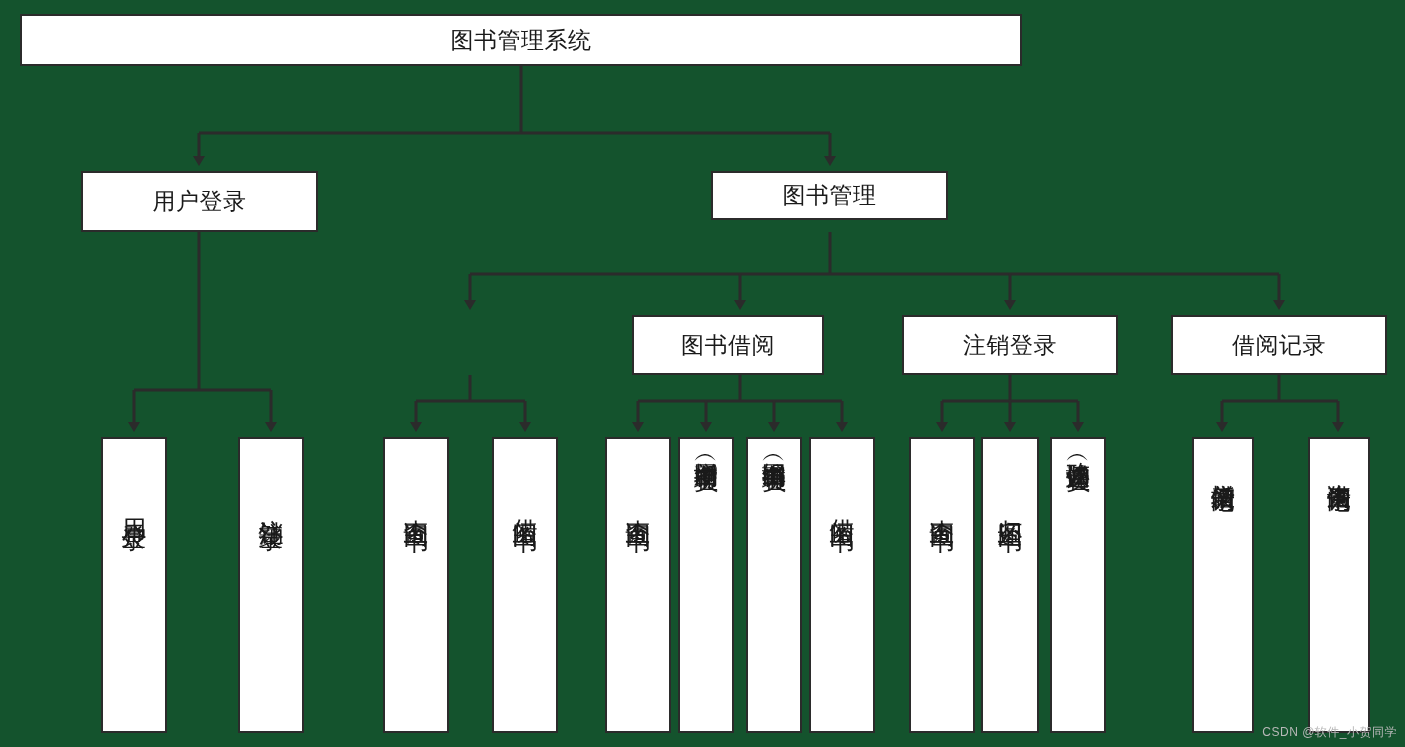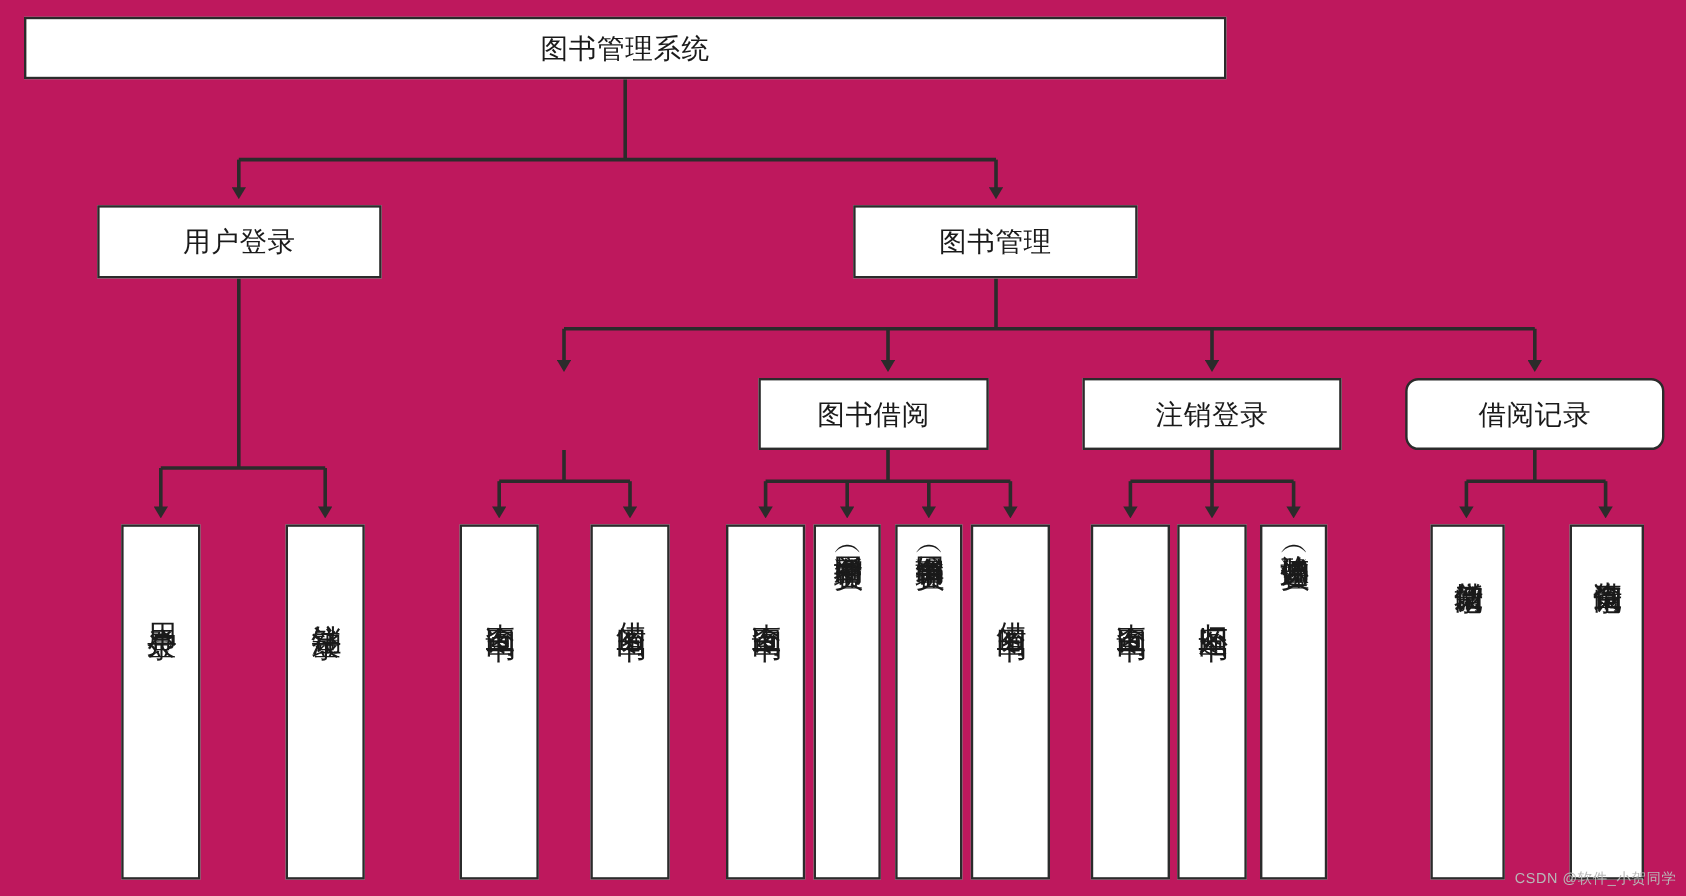--- a/index.html
+++ b/index.html
@@ -7,21 +7,21 @@
     padding: 0;
     background: #ffffff;
   }
   body {
     font-family: "Liberation Sans", "DejaVu Sans", sans-serif;
   }
   #canvas {
     position: relative;
     width: 1405px;
     height: 747px;
-    background: #be185d;
+    background: #14532d;
     overflow: hidden;
   }
   svg.connectors {
     position: absolute;
     left: 0;
     top: 0;
     width: 1405px;
     height: 747px;
     pointer-events: none;
   }
@@ -131,31 +131,31 @@
     </g>
   </svg>
 
   <div class="node h-node" style="left:20px; top:14px; width:1002px; height:52px;">
     <span class="node-label">图书管理系统</span>
   </div>
 
   <div class="node h-node" style="left:81px; top:171px; width:237px; height:61px;">
     <span class="node-label">用户登录</span>
   </div>
-  <div class="node h-node" style="left:711px; top:171px; width:237px; height:61px;">
+  <div class="node h-node" style="left:711px; top:171px; width:237px; height:49px;">
     <span class="node-label">图书管理</span>
   </div>
 
   <div class="node h-node" style="left:632px; top:315px; width:192px; height:60px;">
     <span class="node-label">图书借阅</span>
   </div>
   <div class="node h-node" style="left:902px; top:315px; width:216px; height:60px;">
     <span class="node-label">注销登录</span>
   </div>
-  <div class="node h-node" style="left:1171px; top:315px; width:216px; height:60px;border-radius:11px;">
+  <div class="node h-node" style="left:1171px; top:315px; width:216px; height:60px;">
     <span class="node-label">借阅记录</span>
   </div>
 
   <div class="node v-node" style="left:101px; top:437px; width:66px; height:296px; padding-top:60px;">
     <span class="node-label">用户登录</span>
   </div>
   <div class="node v-node" style="left:238px; top:437px; width:66px; height:296px; padding-top:60px;">
     <span class="node-label">注销登录</span>
   </div>
 

